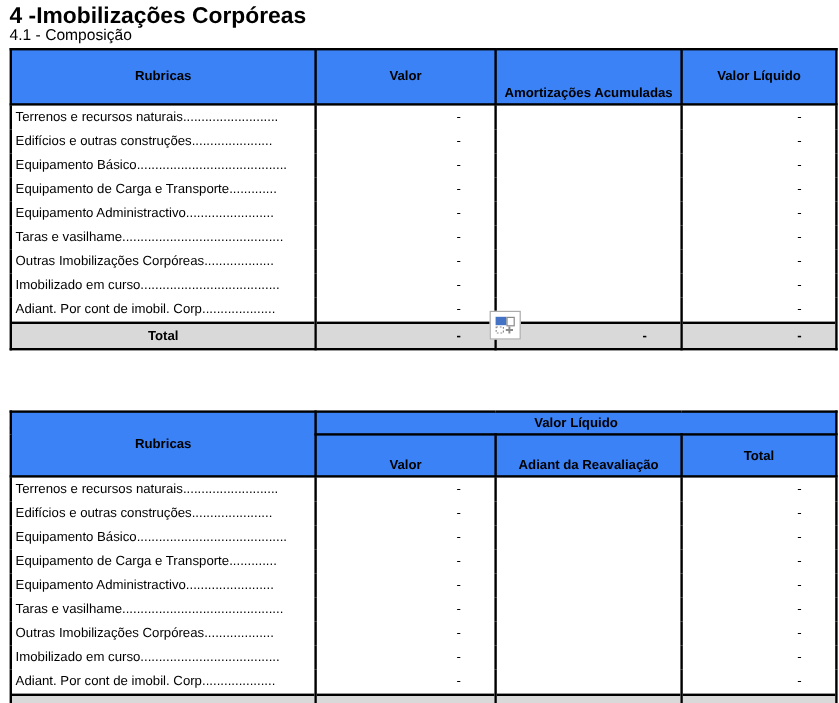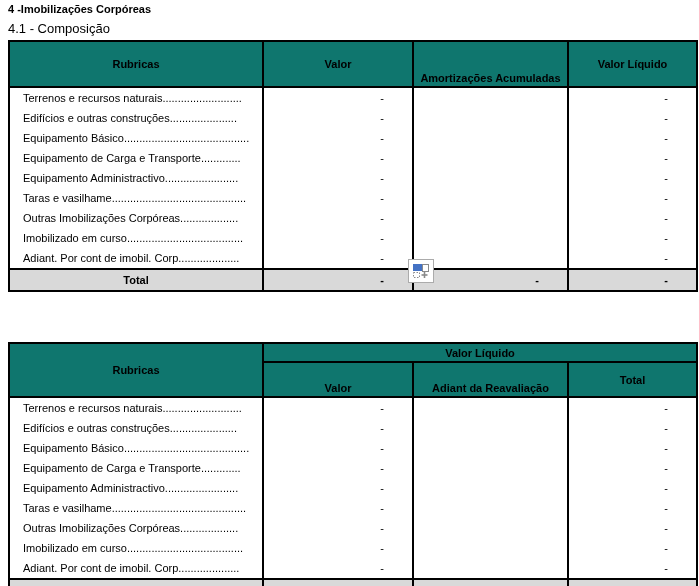--- a/index.html
+++ b/index.html
@@ -3,21 +3,21 @@
 <meta charset="utf-8">
 <style>
   html,body{margin:0;padding:0;}
   body{
     width:699px;height:586px;overflow:hidden;position:relative;
     background:#ffffff;color:#000;
     font-family:"Liberation Sans", sans-serif;
   }
   .doc-title{
     position:absolute;left:8px;top:3px;
-    font-size:11px;font-weight:bold;white-space:nowrap;
+    font-size:19px;font-weight:bold;white-space:nowrap;
   }
   .sec-heading{
     position:absolute;left:8px;font-size:13px;font-weight:normal;white-space:nowrap;
   }
   #heading-41{top:21px;text-align:center;}
   #heading-42{top:320px;margin-top:27px;}
 
   table{
     position:absolute;left:8px;
     border-collapse:collapse;table-layout:fixed;width:688px;
@@ -25,36 +25,36 @@
   }
   #table-composicao{top:40px;}
   #table-valorimetria{top:342px;}
 
   col.c-rubricas{width:254px;}
   col.c-valor{width:150px;}
   col.c-amort{width:155px;}
   col.c-liquido{width:129px;}
 
   th{
-    background:#0f766e;border:2px solid #000;
+    background:#3b82f6;border:2px solid #000;
     font-weight:bold;font-size:11px;text-align:center;vertical-align:middle;
     padding:0;
   }
   #table-composicao thead th{height:42px;}
   th.v-bottom{vertical-align:bottom;padding-bottom:2px;margin-left:36px;}
   #table-valorimetria th.group-row{height:17px;}
   #table-valorimetria th.sub-row{height:31px;}
 
   td{
     padding:0;height:20px;vertical-align:middle;overflow:hidden;
     border-left:2px solid #000;border-right:2px solid #000;
     border-top:0;border-bottom:0;
   }
   td.label-cell{
-    text-align:left;padding-left:13px;padding-right:2px;white-space:nowrap;
+    text-align:left;padding-left:3px;padding-right:2px;white-space:nowrap;
   }
   td.value-cell{
     text-align:right;padding-right:28px;white-space:nowrap;
   }
   tr.total-row td{
     background:#d9d9d9;border:2px solid #000;font-weight:bold;
   }
   tr.total-row td.total-label{text-align:center;}
   tr.total-row-partial td{
     background:#d9d9d9;border:2px solid #000;font-weight:bold;

